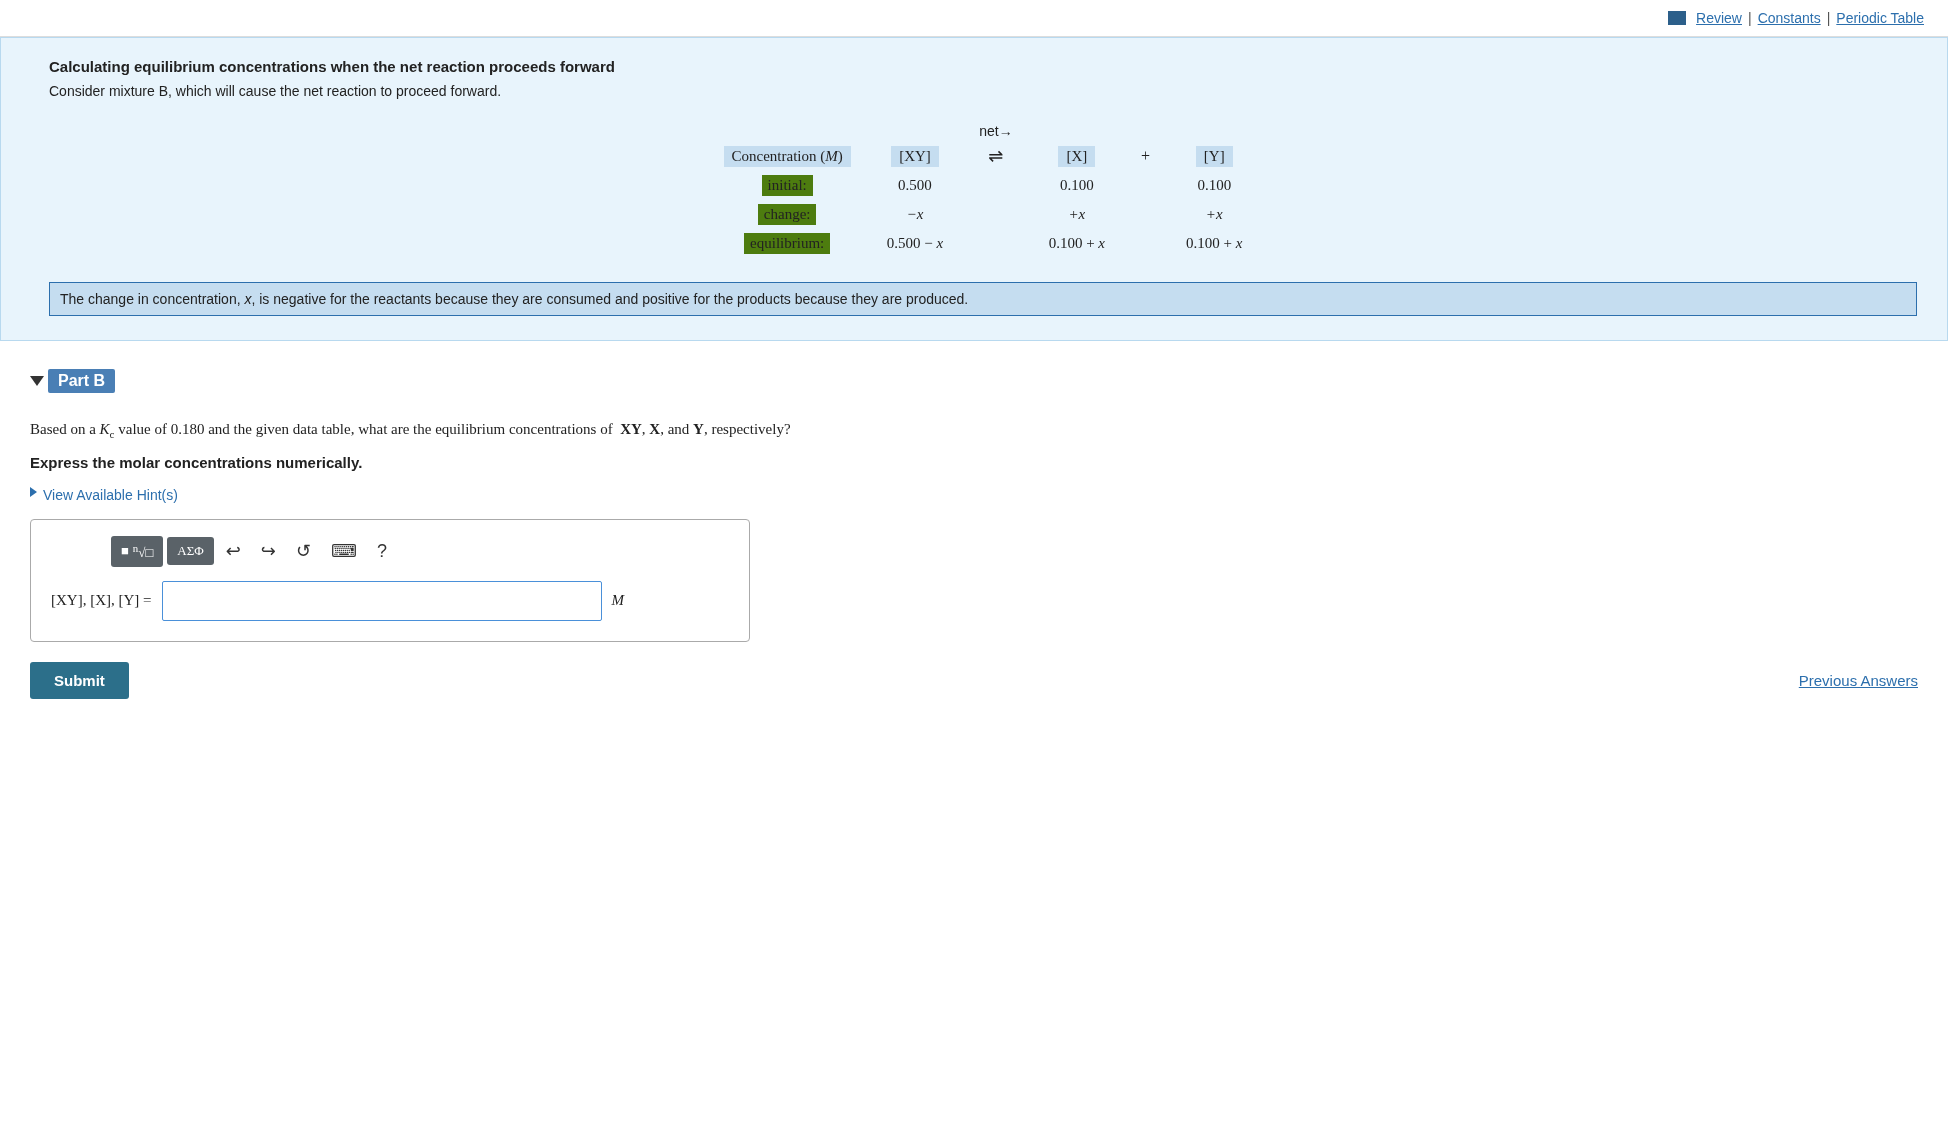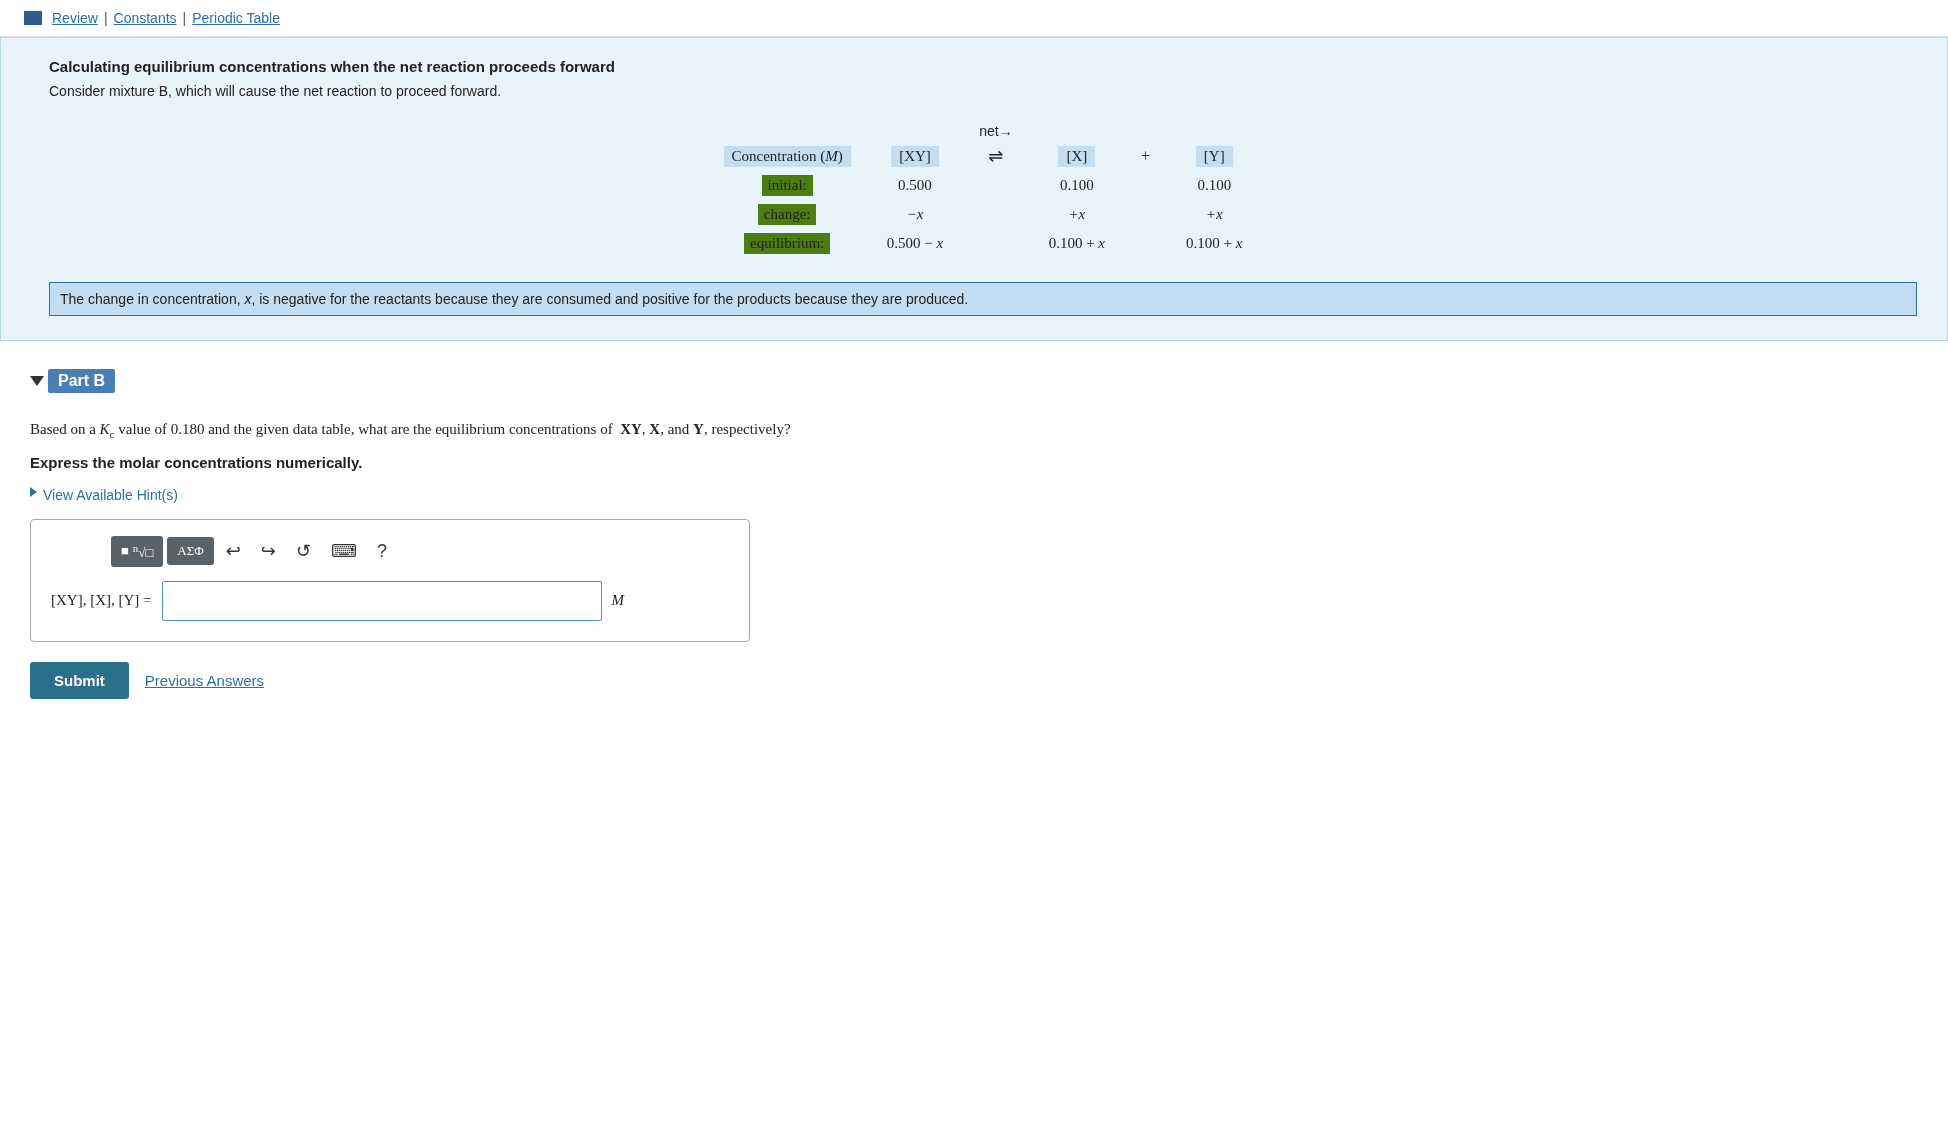--- a/index.html
+++ b/index.html
@@ -11,20 +11,21 @@
     }
     .page-container {
       max-width: 1948px;
       background: #fff;
       min-height: 1126px;
       position: relative;
     }
     
     .top-nav {
       display: flex;
+      justify-content: flex-end;
       align-items: center;
       padding: 10px 24px;
       background: #fff;
       border-bottom: 1px solid #ddd;
       gap: 6px;
     }
     .top-nav-icon {
       display: inline-block;
       width: 18px;
       height: 14px;
@@ -241,20 +242,21 @@
       font-family: Georgia, serif;
       font-size: 15px;
       font-style: italic;
     }
     
     .bottom-actions {
       display: flex;
       align-items: center;
       gap: 16px;
       margin-top: 10px;
+      justify-content: space-between;
     }
     .submit-btn {
       background: #2c6f8a;
       color: #fff;
       border: none;
       border-radius: 3px;
       padding: 10px 24px;
       font-size: 15px;
       font-family: Arial, sans-serif;
       font-weight: bold;

